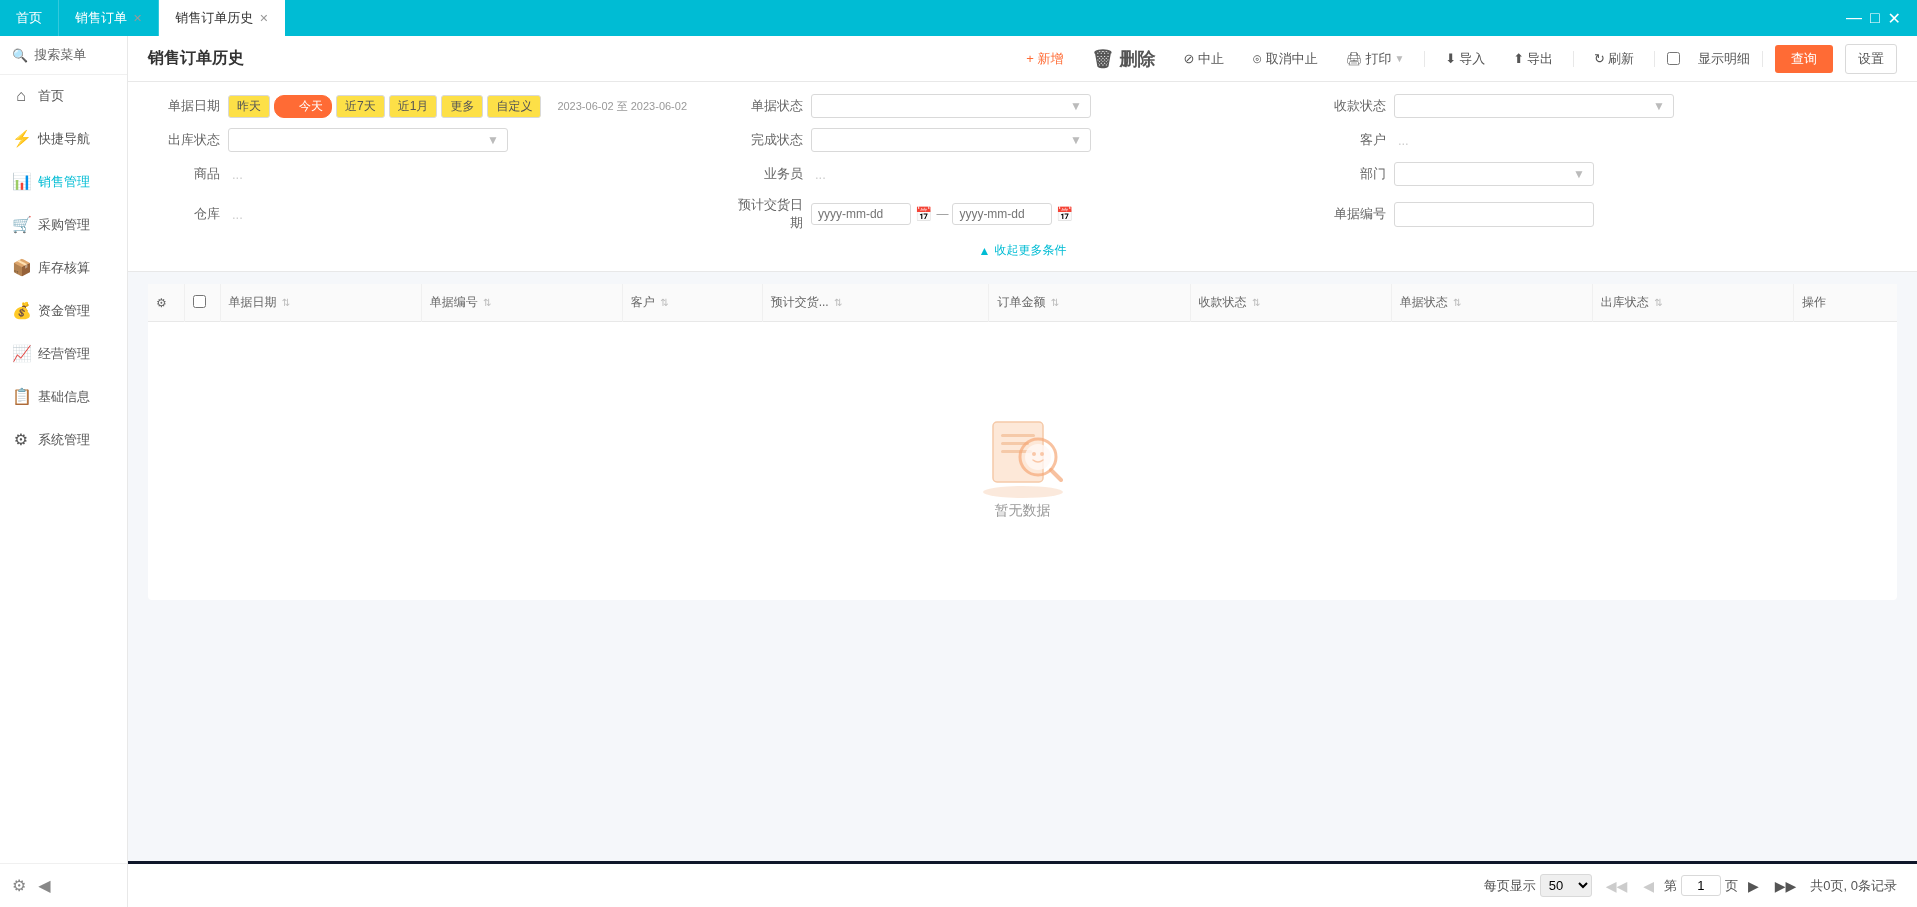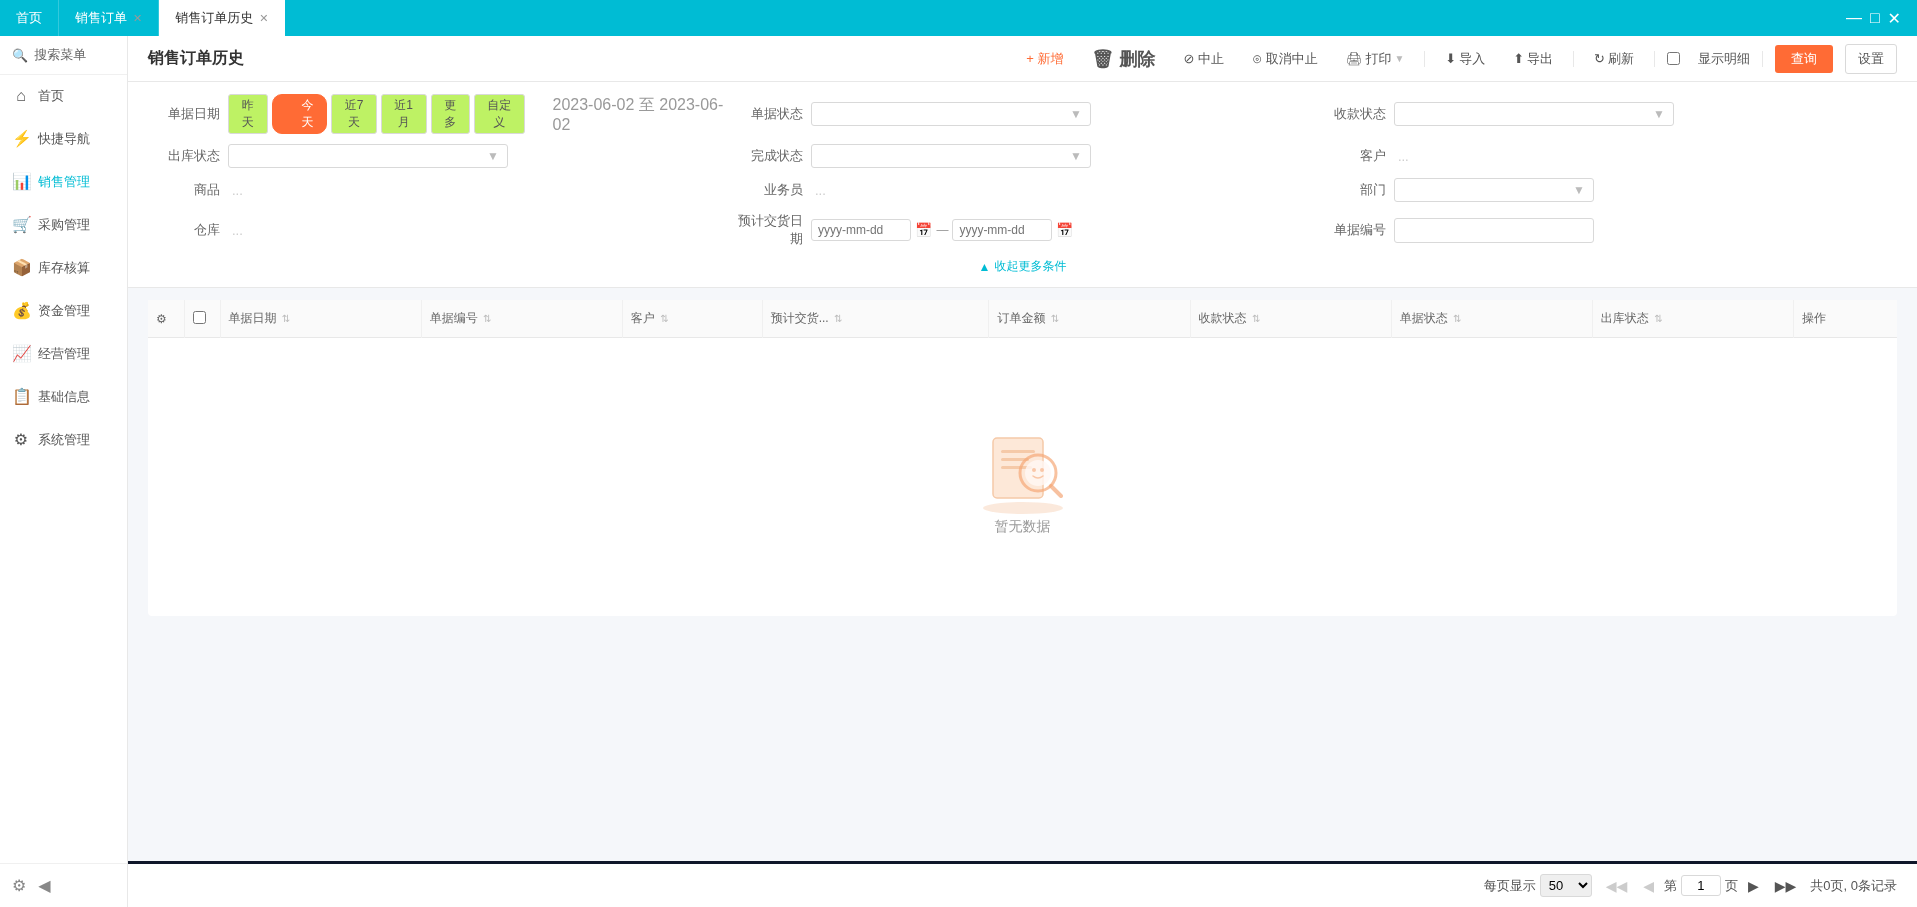--- a/index.html
+++ b/index.html
@@ -37,23 +37,23 @@
     .toolbar-btn { display: flex; align-items: center; gap: 4px; color: #555; cursor: pointer; font-size: 13px; padding: 4px 8px; }
     .toolbar-divider { width: 1px; height: 16px; background: #e8e8e8; }
     .display-toggle { display: flex; align-items: center; gap: 18px; font-size: 13px; color: #555; }
     .display-toggle input { cursor: pointer; }
 
     
     .filter-area { background: #fff; padding: 12px 20px; border-bottom: 1px solid #e8e8e8; flex-shrink: 0; }
     .filter-label { width: 80px; color: #666; font-size: 13px; text-align: right; padding-right: 8px; flex-shrink: 0; }
     .filter-value { flex: 1; display: flex; align-items: center; gap: 8px; }
     .date-range-btns { display: flex; align-items: center; gap: 4px; }
-    .date-btn { padding: 2px 8px; border: 1px solid #d9d9d9; border-radius: 3px; cursor: pointer; font-size: 12px; color: #555; background: #bef264; }
+    .date-btn { padding: 2px 8px; border: 1px solid #d9d9d9; border-radius: 3px; cursor: pointer; font-size: 12px; color: #555; background: #fde047; }
     .date-btn.active { background: #ff6b35; color: #fff; border-color: #ff6b35; border-radius: 10px; padding-left: 24px; }
-    .date-text { font-size: 16px; color: #999; margin-left: 20px; }
+    .date-text { font-size: 11px; color: #999; margin-left: 8px; }
     .filter-select { display: flex; align-items: center; border: 1px solid #d9d9d9; border-radius: 3px; padding: 4px 8px; min-width: 200px; cursor: pointer; background: #fff; justify-content: space-between; }
     .filter-select-wide { min-width: 280px; }
     .filter-input { border: 1px solid #d9d9d9; border-radius: 3px; padding: 4px 8px; min-width: 200px; background: #fff; color: #999; }
     .filter-dots { color: #ccc; cursor: pointer; padding: 0 4px; }
     .collapse-btn { display: flex; align-items: center; justify-content: center; color: #00bcd4; cursor: pointer; font-size: 12px; gap: 4px; margin-top: 4px; }
     .date-separator { font-size: 12px; color: #999; }
     .date-input-field { border: 1px solid #d9d9d9; border-radius: 3px; padding: 3px 6px; font-size: 12px; color: #999; width: 100px; }
     .cal-icon { color: #ccc; cursor: pointer; font-size: 14px; }
 
     

